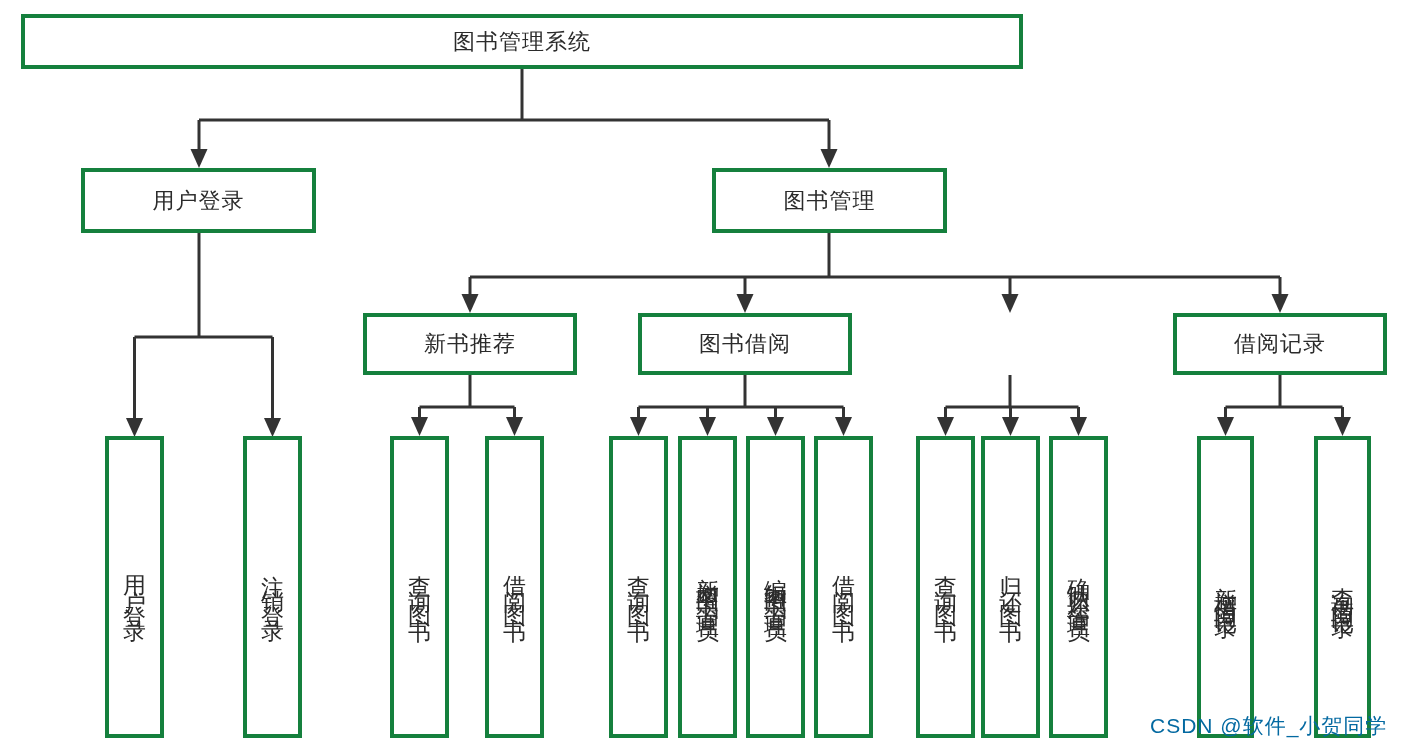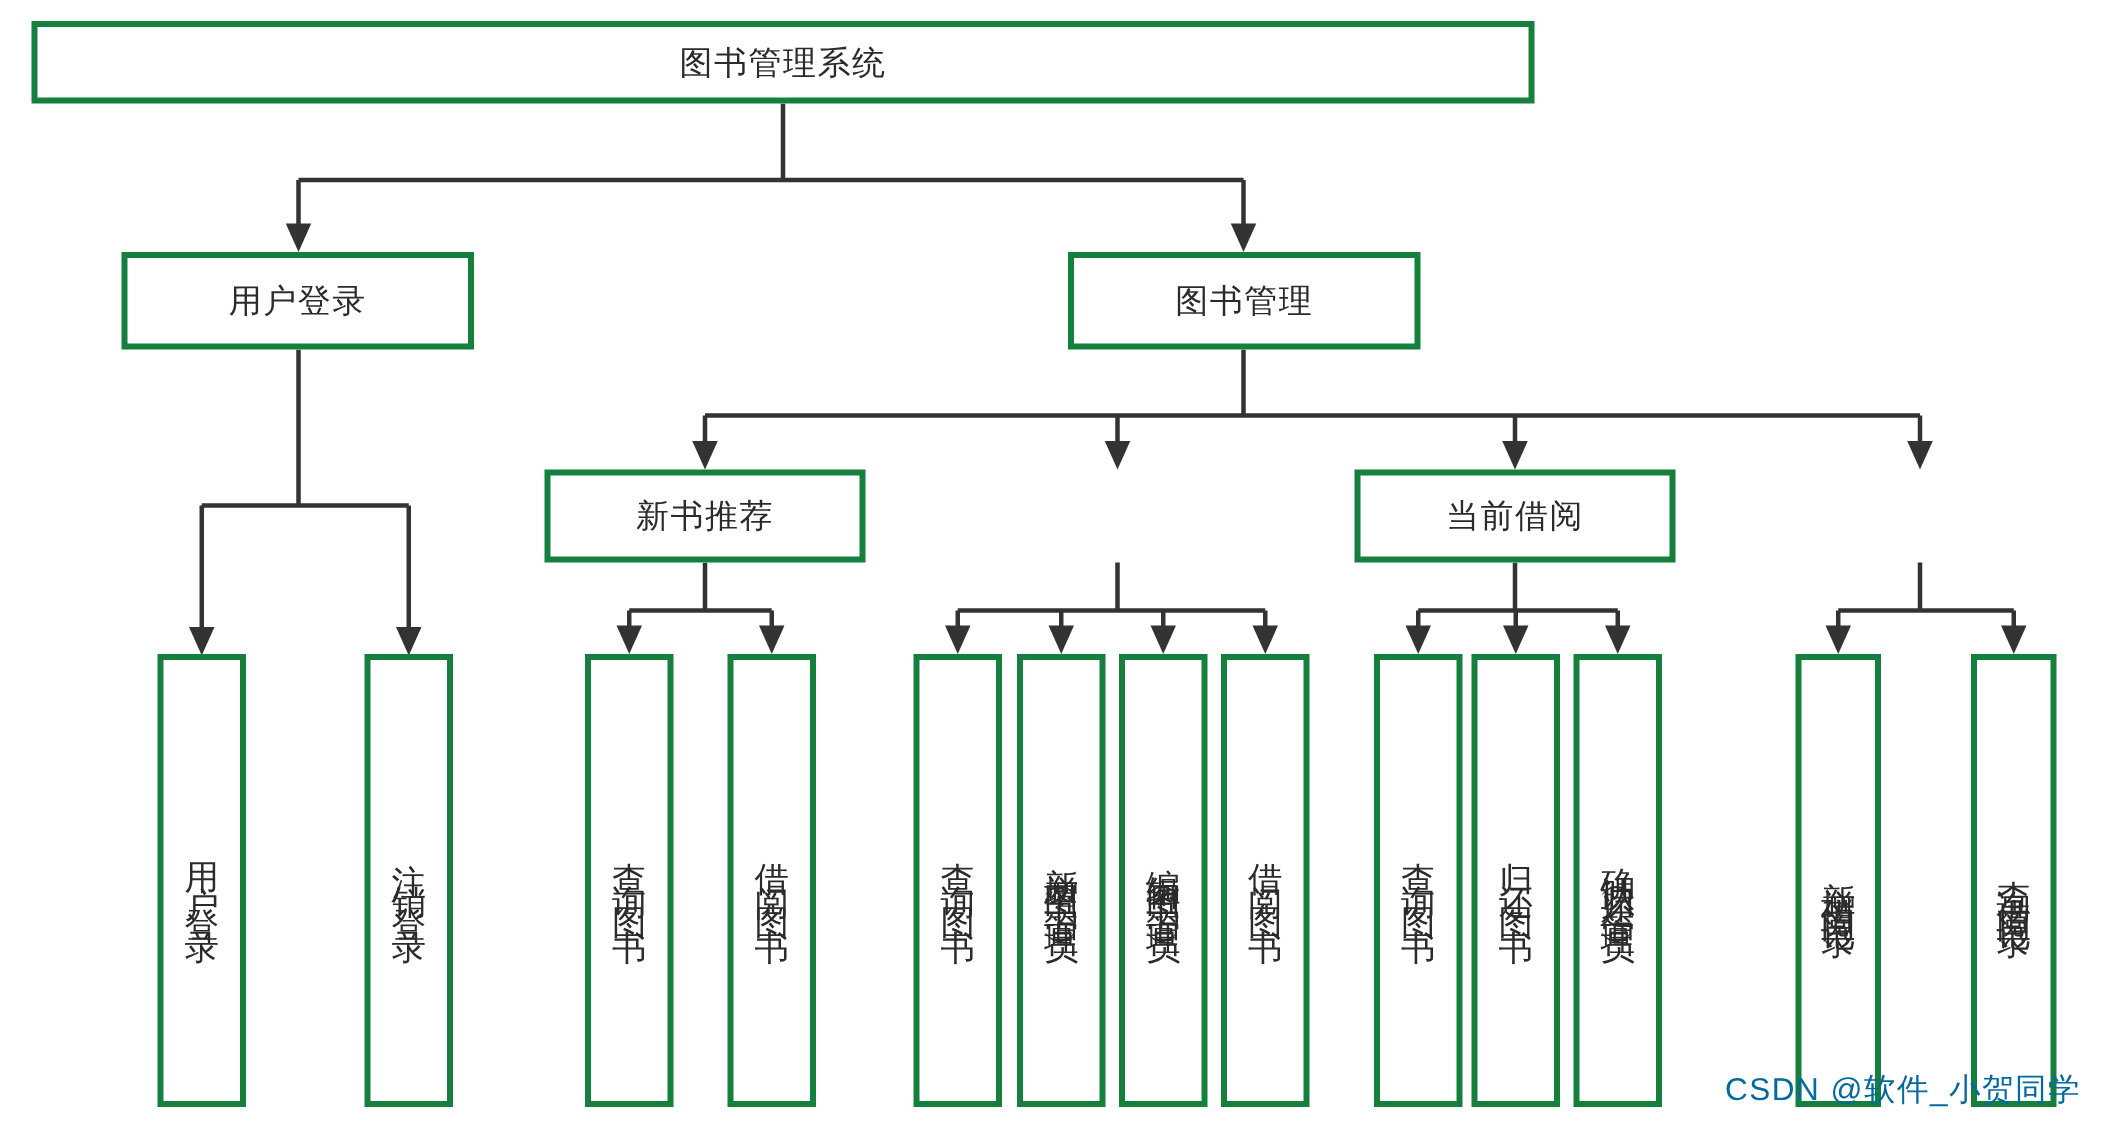--- a/index.html
+++ b/index.html
@@ -108,21 +108,22 @@
     <path class="line" d="M1342.5 407 V418"></path>
     <polygon class="arrow" points="1334,417 1351,417 1342.5,436"></polygon>
   </svg>
 
   <div class="box b-root">图书管理系统</div>
 
   <div class="box b-l2a">用户登录</div>
   <div class="box b-l3 b-l3a">新书推荐</div>
 
   <div class="box b-l2b">图书管理</div>
-  <div class="box b-l3 b-l3c">当前借阅</div>
+  <div class="box b-l3 b-l3b">图书借阅</div>
+  <div class="box b-l3 b-l3d">借阅记录</div>
 
   <div class="box b-leaf vtext la1 loose">用户登录</div>
   <div class="box b-leaf vtext la2 loose">注销登录</div>
 
   <div class="box b-leaf vtext lb1 loose">查询图书</div>
   <div class="box b-leaf vtext lb2 loose">借阅图书</div>
 
   <div class="box b-leaf vtext lc1 loose">查询图书</div>
   <div class="box b-leaf vtext lc2">新增图书（管理员）</div>
   <div class="box b-leaf vtext lc3">编辑图书（管理员）</div>

